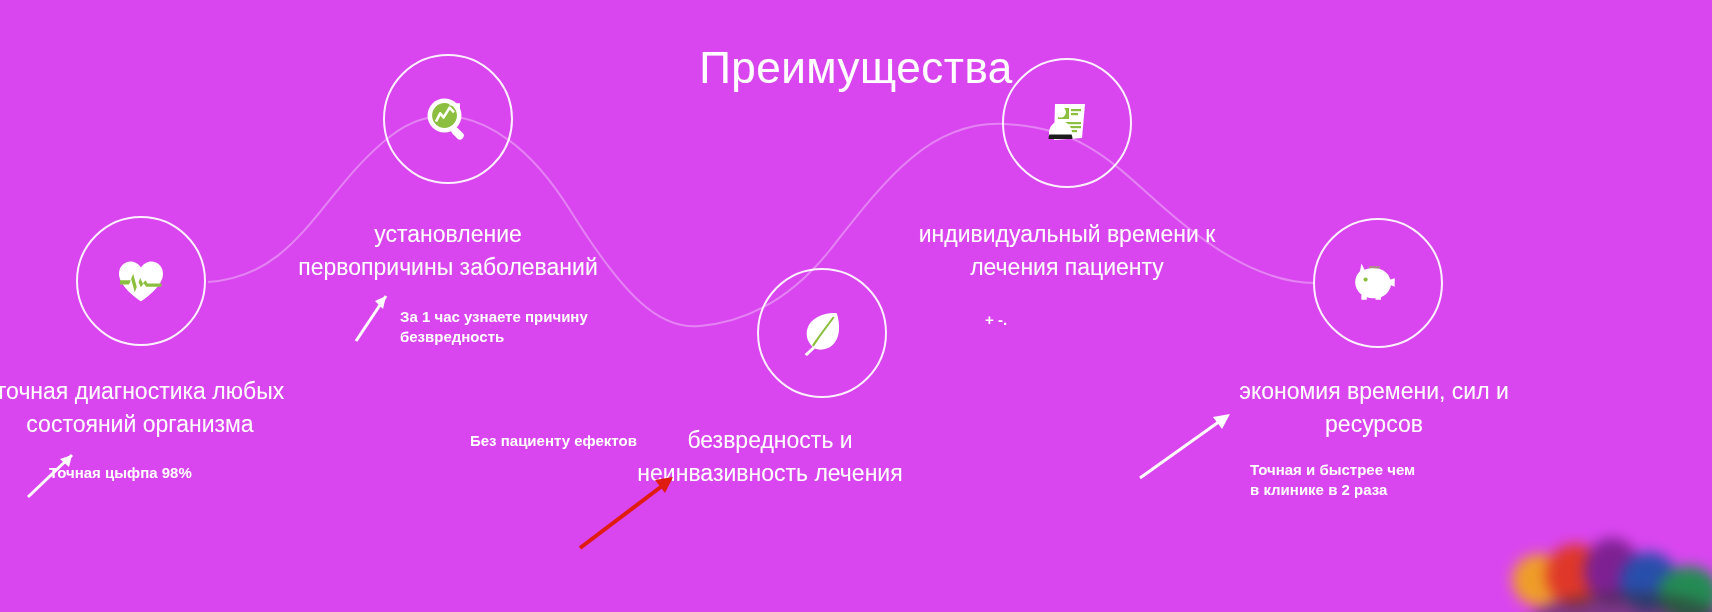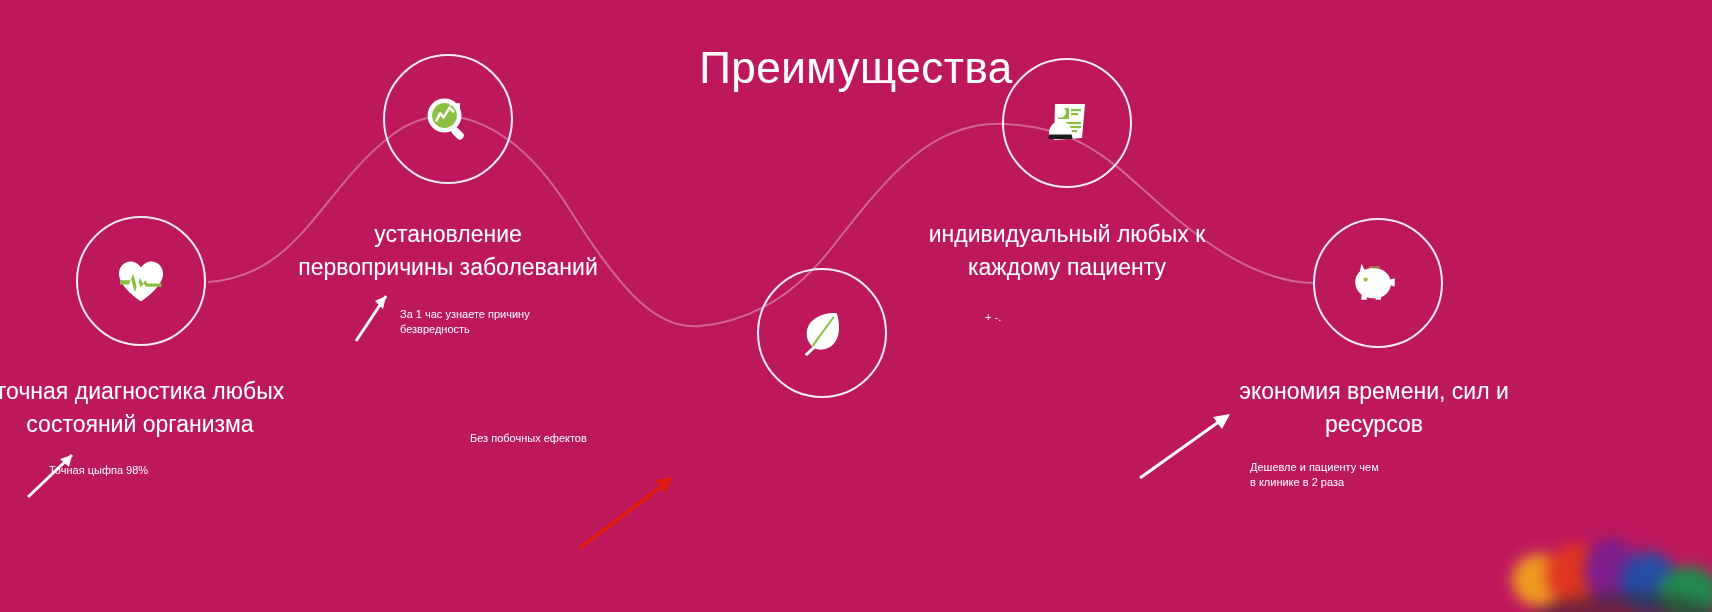--- a/index.html
+++ b/index.html
@@ -4,21 +4,21 @@
 <style>
   * { box-sizing: border-box; margin: 0; padding: 0; }
   html, body {
     width: 1712px; height: 612px;
     overflow: hidden;
     font-family: "Liberation Sans", sans-serif;
   }
   #stage {
     position: relative;
     width: 1712px; height: 612px;
-    background: #be185d;
+    background: #d946ef;
     overflow: hidden;
   }
   
   #wave { position: absolute; left: 0; top: 0; width: 1712px; height: 612px; pointer-events: none; }
 
   
   #page-title {
     position: absolute;
     left: 0; top: 44px;
     width: 1712px;
@@ -50,22 +50,22 @@
     font-weight: 300;
     line-height: 1.45;
     text-align: center;
     text-shadow: 0 0 1px rgba(255,255,255,.2);
   }
 
   
   .annot {
     position: absolute;
     color: #ffffff;
-    font-size: 11px;
-    font-weight: normal;
+    font-size: 15px;
+    font-weight: bold;
     line-height: 1.35;
   }
 
   
   .arrow { position: absolute; pointer-events: none; }
 
   
   #corner-glow {
     position: absolute;
     right: -30px; bottom: -46px;
@@ -139,26 +139,30 @@
   </div>
 
   <div class="node-circle" style="left:757px; top:268px; width:130px; height:130px;">
     <span>
       <svg width="44" height="46" viewBox="0 0 44 46">
         <path fill="#ffffff" d="M36.8 3.2C25.4 2 10.6 7.4 7.4 18.6 5 27 9 33.8 12.6 36.8L4.6 44.2 7 46l8-7.4C19.6 41 29 40 34.6 32.8c6.6-8.6 4.6-22 2.2-29.6z"></path>
         <path fill="#8cbf3f" d="M34.6 7.6C28.6 15.8 20.8 26 13.8 36.4l-1.8-1.2C19 24.6 27 14.4 33 6.4z"></path>
       </svg>
     </span>
   </div>
+  <div class="node-label" style="left:615px; top:424px; width:310px;">
+    <div>безвредность и</div>
+    <div>неинвазивность лечения</div>
+  </div>
   <svg class="arrow" style="left:570px; top:468px; width:120px; height:86px;" viewBox="0 0 120 86">
     <path d="M10 80 L100 12" stroke="#e01b10" stroke-width="4" fill="none"></path>
     <path d="M103 9 L85 12 L95 25 Z" fill="#e01b10"></path>
   </svg>
   <div class="annot" style="left:470px; top:431px; width:200px;">
-    <div>Без побочных ефектов</div>
+    <div>Без пациенту ефектов</div>
   </div>
 
   <div class="node-circle" style="left:1002px; top:58px; width:130px; height:130px;">
     <span>
       <svg width="48" height="46" viewBox="0 0 48 46">
         <path fill="#ffffff" d="M12 4h30l-3 34-28 2z"></path>
         <g fill="#8cbf3f">
           <rect x="15" y="8" width="11" height="11"></rect>
           <rect x="28" y="9" width="10" height="2.2"></rect>
           <rect x="28" y="13" width="7" height="2.2"></rect>
@@ -166,22 +170,22 @@
           <rect x="15" y="26" width="23" height="2.2"></rect>
           <rect x="15" y="30" width="19" height="2.2"></rect>
           <rect x="15" y="34" width="14" height="2.2"></rect>
         </g>
         <path fill="#ffffff" d="M17.5 17.6c3 0 5.4-2.4 5.4-5.4S20.5 6.8 17.5 6.8s-5.4 2.4-5.4 5.4 2.4 5.4 5.4 5.4zM6 33c0-6.6 5.2-12 11.5-12S29 26.4 29 33v6H6z"></path>
         <path fill="#1c1c1c" d="M6.4 34.6h22.2c.6 1.5.9 3 .9 4.4H5.5c0-1.4.3-2.9.9-4.4z"></path>
       </svg>
     </span>
   </div>
   <div class="node-label" style="left:912px; top:218px; width:310px;">
-    <div>индивидуальный любых к</div>
-    <div>каждому пациенту</div>
+    <div>индивидуальный времени к</div>
+    <div>лечения пациенту</div>
   </div>
   <div class="annot" style="left:985px; top:310px; width:120px;">
     <div>+ -.</div>
   </div>
 
   <div class="node-circle" style="left:1313px; top:218px; width:130px; height:130px;">
     <span>
       <svg width="48" height="42" viewBox="0 0 48 42">
         <path fill="#ffffff" d="M10.6 7.8 7.4 1.4 6 9.2C3 12 1.2 15.8 1.2 20c0 5 2.4 9.4 6.2 12.4v5.4h5.4v-2.6c1.9.7 4 1 6.2 1h2.6v1.6h5.4v-2.6c5.2-2 9-6.5 10-11.9l3.6 1.5.2-8.6-4.6 1.2C34.4 10.2 27.6 6 19.4 6c-3.1 0-6.1.6-8.8 1.8z"></path>
         <circle cx="11.6" cy="17.6" r="2.1" fill="#8cbf3f"></circle>
@@ -191,21 +195,21 @@
   </div>
   <div class="node-label" style="left:1214px; top:375px; width:320px;">
     <div>экономия времени, сил и</div>
     <div>ресурсов</div>
   </div>
   <svg class="arrow" style="left:1135px; top:408px; width:105px; height:75px;" viewBox="0 0 105 75">
     <path d="M5 70 L92 8" stroke="#ffffff" stroke-width="3" fill="none"></path>
     <path d="M95 6 L78 9 L87 21 Z" fill="#ffffff"></path>
   </svg>
   <div class="annot" style="left:1250px; top:460px; width:230px; overflow:hidden; max-height:38px;">
-    <div>Дешевле и пациенту чем</div>
+    <div>Точная и быстрее чем</div>
     <div>в клинике в 2 раза</div>
   </div>
 
   <div id="corner-glow">
     <div class="blob" style="left:0px;   top:46px; width:54px; height:52px; background:#f0a21e;"></div>
     <div class="blob" style="left:34px;  top:36px; width:58px; height:62px; background:#e0371f;"></div>
     <div class="blob" style="left:72px;  top:30px; width:56px; height:66px; background:#7a1f8e;"></div>
     <div class="blob" style="left:108px; top:44px; width:58px; height:60px; background:#1f4fa8;"></div>
     <div class="blob" style="left:146px; top:58px; width:62px; height:56px; background:#1b8f4c;"></div>
     <div class="blob" style="left:16px;  top:84px; width:200px; height:66px; background:#2a2a2a; opacity:.55;"></div>

